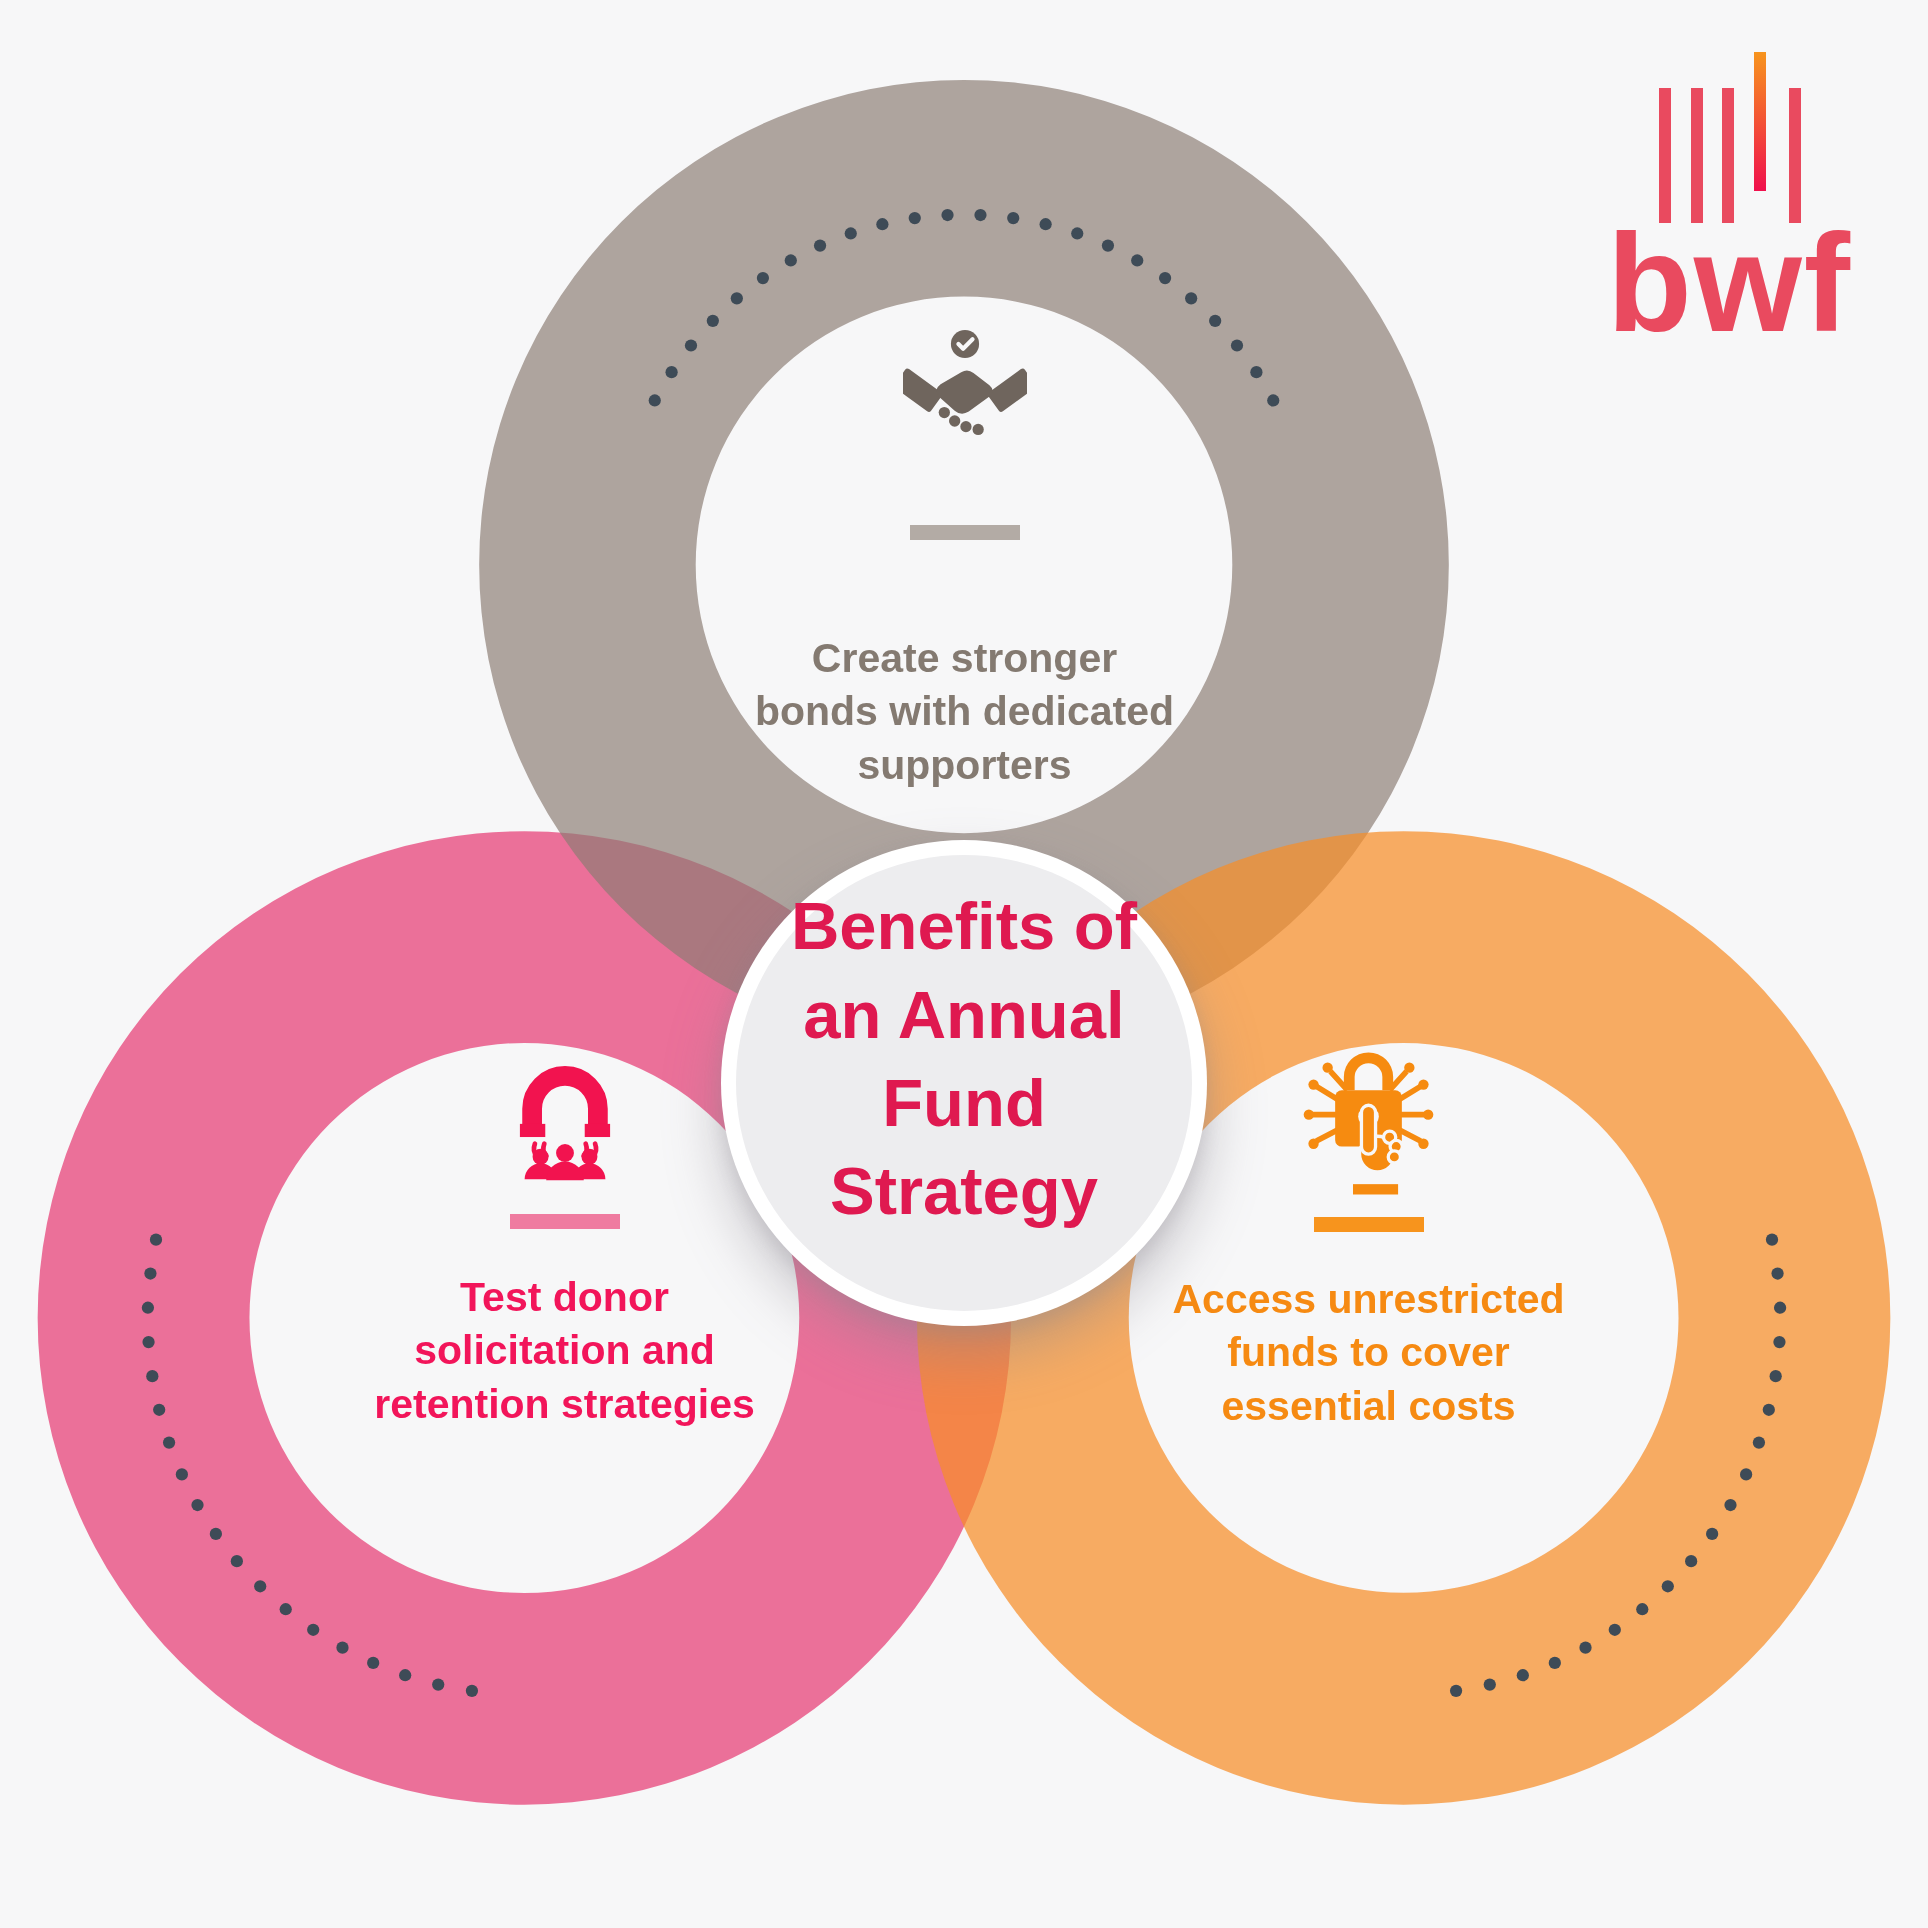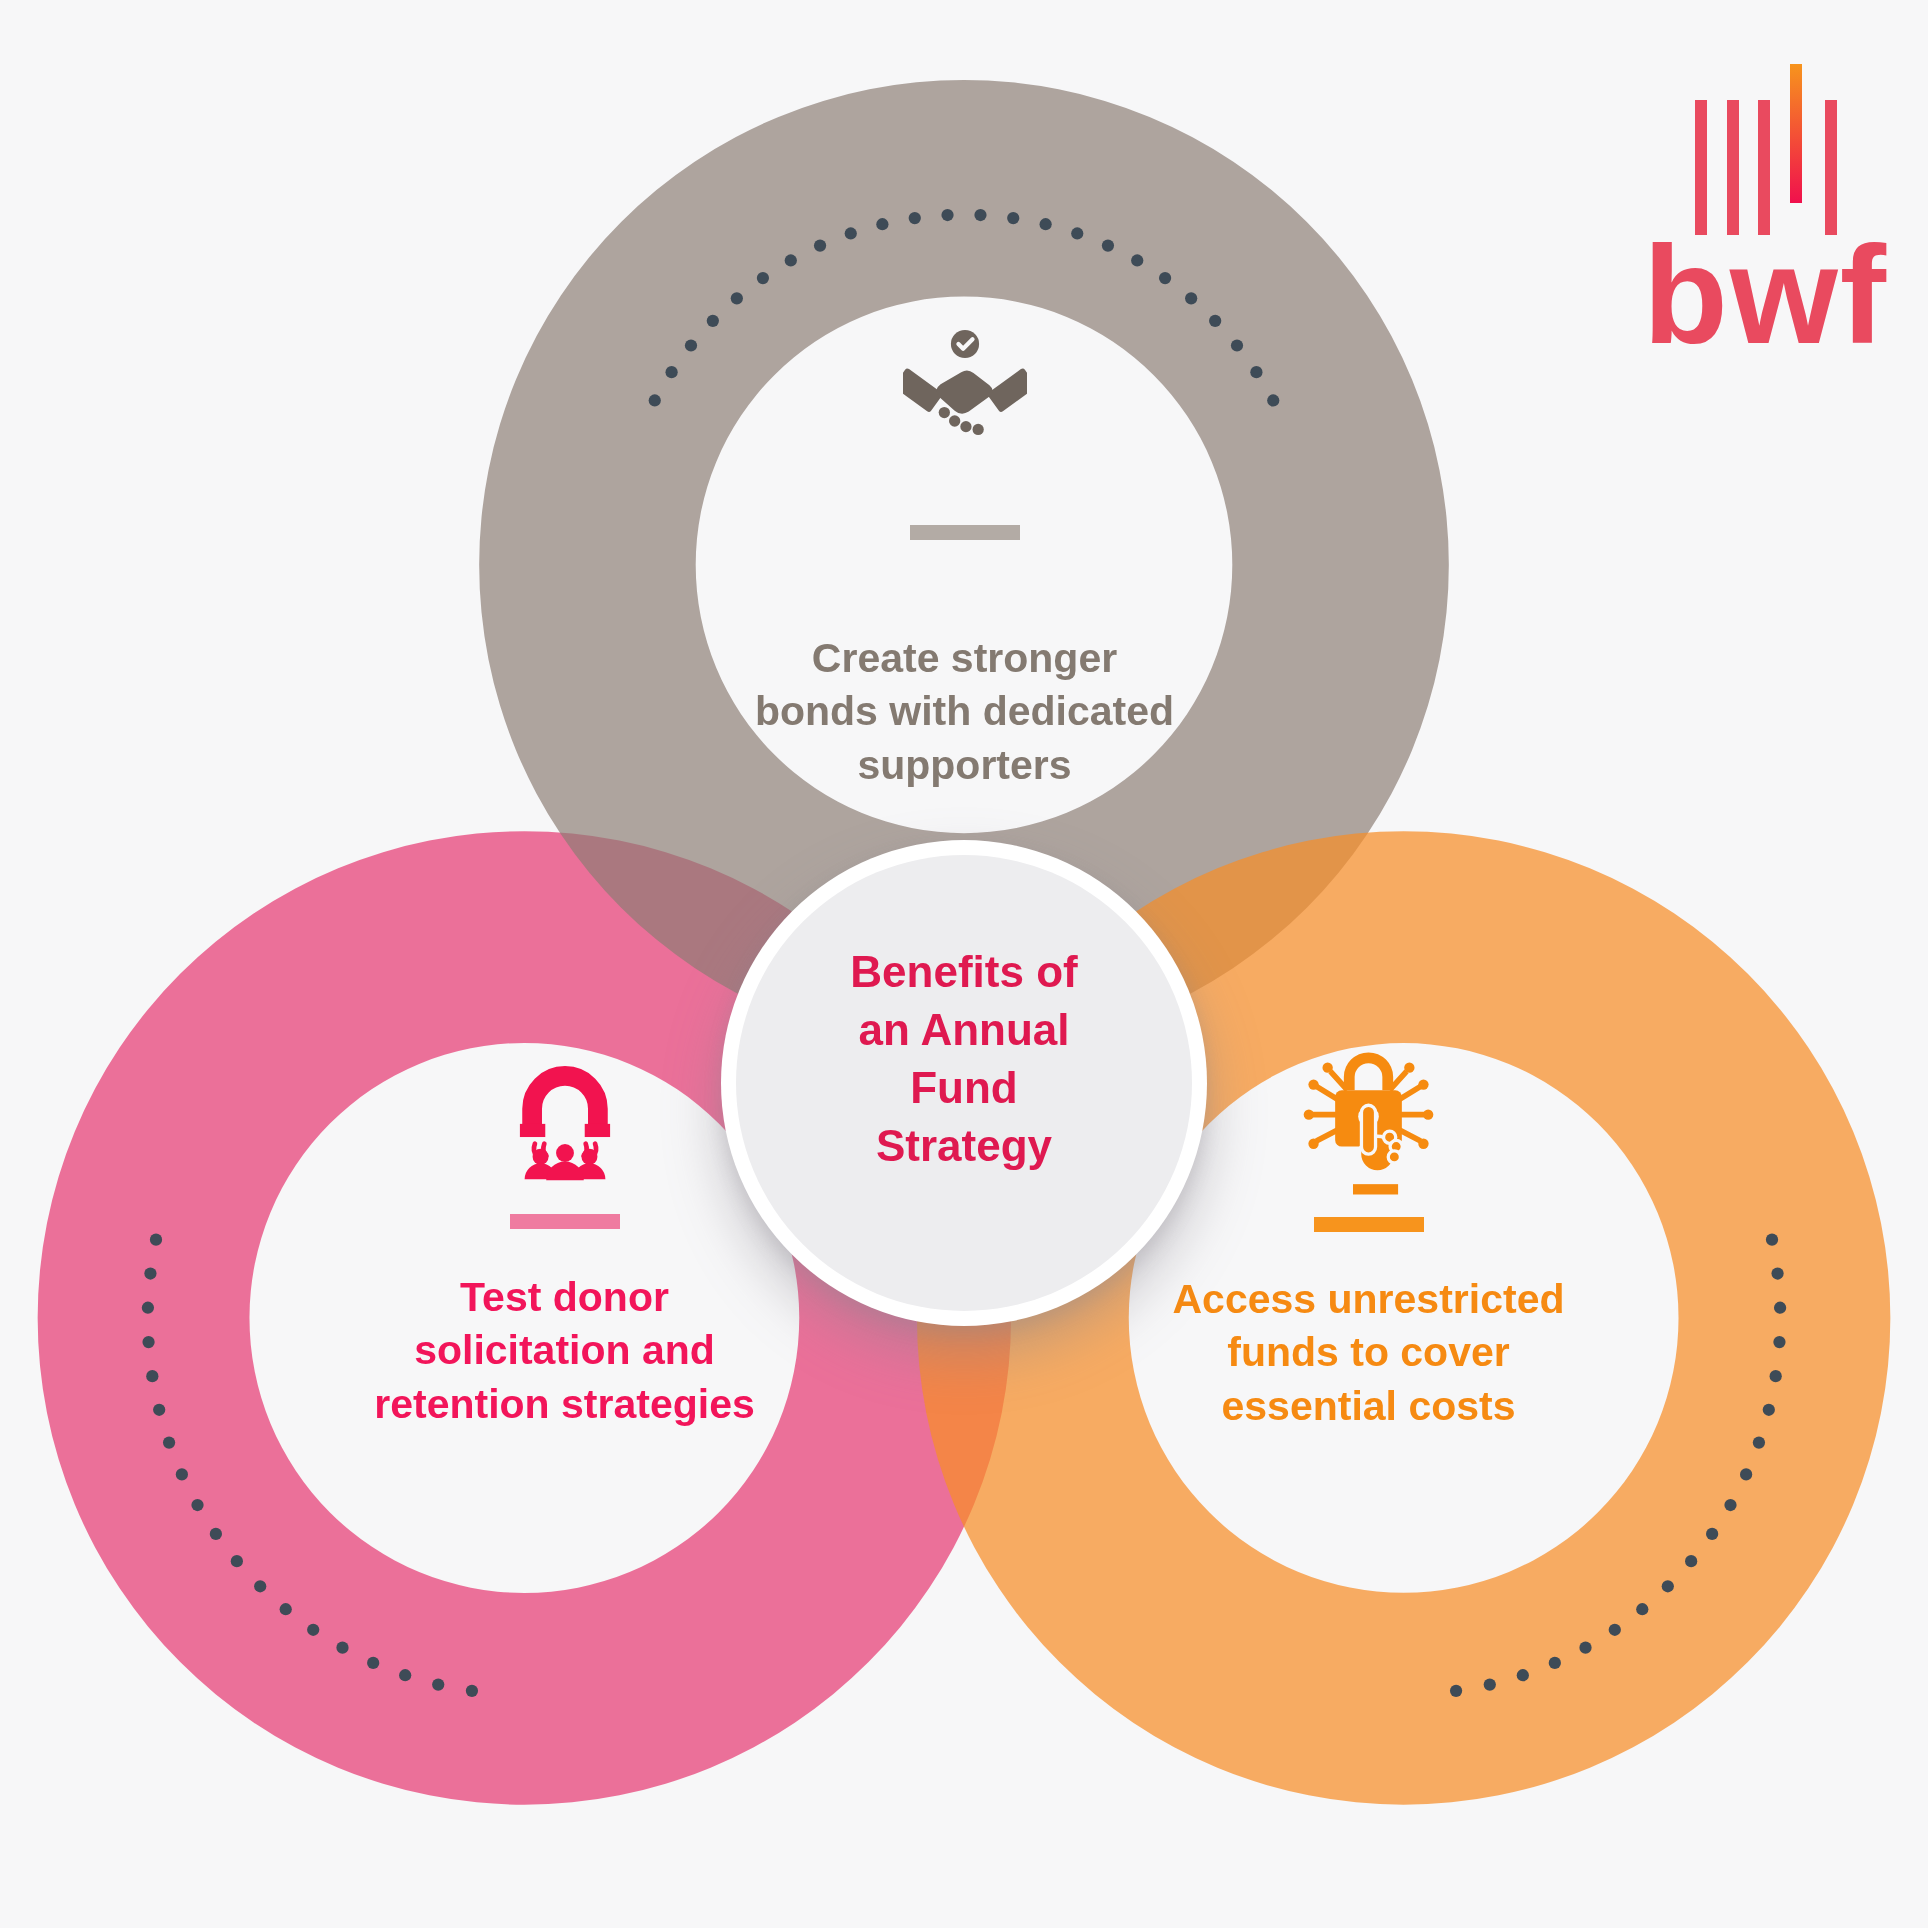--- a/index.html
+++ b/index.html
@@ -7,21 +7,21 @@
          background:var(--bg,#f7f7f8);font-family:"Liberation Sans",sans-serif;}
   #ring-layer{position:absolute;left:0;top:0;width:1928px;height:1928px;}
 
   .center-disc{position:absolute;left:721px;top:840px;width:486px;height:486px;
     border-radius:50%;background:var(--rim,#ffffff);
     box-shadow:0 28px 56px rgba(138,132,142,.45), 0 7.5px 17px rgba(138,132,142,.22);
     display:flex;align-items:center;justify-content:center;}
   .center-inner{width:456px;height:456px;border-radius:50%;background:var(--center-fill,#ededef);
     display:flex;align-items:center;justify-content:center;}
   .main-title{margin:0;transform:translateY(-24.5px);text-align:center;white-space:pre-line;
-    font-size:44px;line-height:1.32;font-weight:700;color:var(--title-color,#df1950);}
+    font-size:67px;line-height:1.32;font-weight:700;color:var(--title-color,#df1950);}
 
   .section{position:absolute;display:flex;flex-direction:column;align-items:center;}
   .section .label{margin:0;text-align:center;white-space:pre-line;font-weight:700;
     font-size:41px;line-height:1.3;}
   .divider{height:15px;width:110px;}
 
   .sec-top{left:682px;top:328px;width:565px;gap:41px;}
   .sec-top .icon-wrap{color:var(--top-icon,#6f655d);}
   .sec-top .divider{background:var(--top-divider,#b3aba5);margin-top:29px;}
   .sec-top .label{color:var(--top-text,#847a71);margin-top:51px;}
@@ -29,21 +29,21 @@
   .sec-left{left:282px;top:1060px;width:565px;}
   .sec-left .icon-wrap{color:var(--left-icon,#f2134f);}
   .sec-left .divider{background:var(--left-divider,#ef7ba0);margin-top:27px;}
   .sec-left .label{color:var(--left-text,#f2155a);margin-top:42px;}
 
   .sec-right{left:1086px;top:1047px;width:565px;}
   .sec-right .icon-wrap{color:var(--right-icon,#f68b10);}
   .sec-right .divider{background:var(--right-divider,#f7941d);margin-top:12.2px;}
   .sec-right .label{color:var(--right-text,#f68a12);margin-top:41px;}
 
-  .logo{position:absolute;left:1605px;top:56px;width:282px;height:301px;margin-left:36px;}
+  .logo{position:absolute;left:1605px;top:44px;width:282px;height:301px;}
   .logo .bar{position:absolute;width:12.2px;top:44px;height:135px;background:var(--logo-color,#e94a5f);}
   .logo .bar.b1{left:54px;} .logo .bar.b2{left:86px;} .logo .bar.b3{left:117px;}
   .logo .bar.grad{left:149px;top:7.5px;height:139px;
     background:linear-gradient(to bottom,var(--logo-grad-top,#f7941d),var(--logo-grad-bottom,#f0104d));}
   .logo .bar.b5{left:184px;}
   .logo-text{position:absolute;left:1.9px;top:169px;font-size:139px;font-weight:700;
     letter-spacing:1.9px;color:var(--logo-color,#e94a5f);line-height:1;}
 </style>
 </head>
 <body>

